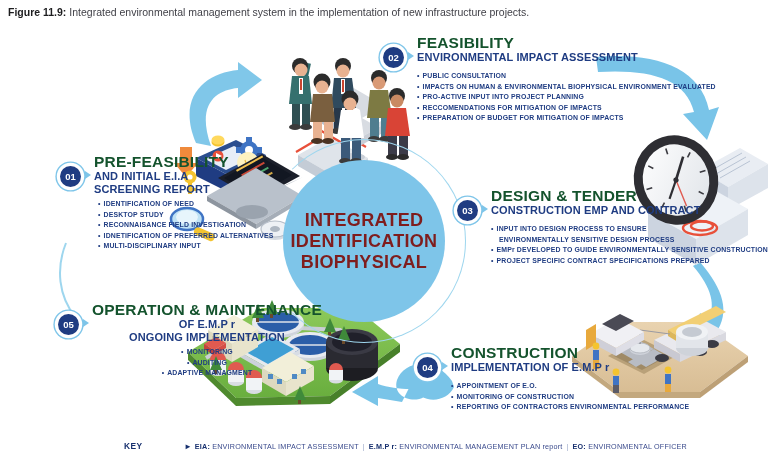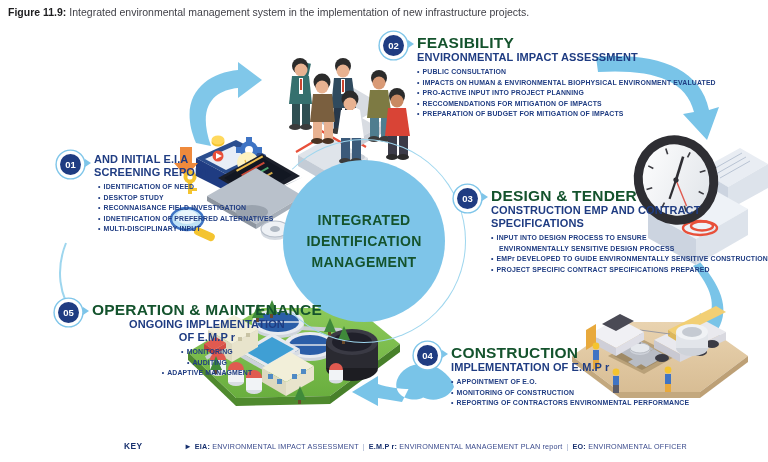--- a/index.html
+++ b/index.html
@@ -21,42 +21,42 @@
 
   
   .hub {
     position: absolute; left: 283px; top: 160px;
     width: 162px; height: 162px; border-radius: 50%;
     background: #7ec5e9;
     display: flex; align-items: center; justify-content: center;
     text-align: center;
   }
   .hub-text {
-    font-size: 14px; font-weight: bold; color: #14532d;
+    font-size: 18px; font-weight: bold; color: #7f1d1d;
     line-height: 21px; letter-spacing: .3px;
   }
   .hub-ring {
     position: absolute; left: 262px; top: 139px;
     width: 204px; height: 204px; border-radius: 50%;
     border: 1.6px solid #9ed6ee;
     border-left-color: transparent; border-top-color: #9ed6ee;
   }
 
   
   .step { position: absolute; }
   .step-head { display: flex; align-items: flex-start; }
   .badge {
     width: 21px; height: 21px; border-radius: 50%;
     background: #1f3c82; color: #fff;
     font-size: 9.5px; font-weight: bold;
     display: flex; align-items: center; justify-content: center;
     box-shadow: 0 0 0 3.2px #ffffff, 0 0 0 4.6px #7ec5e9;
     flex: 0 0 auto; margin-top: 1px;
   }
-  .badge-wrap { position: relative; margin-right: 13px; flex: 0 0 auto; }
+  .badge-wrap { position: relative; margin-right: 13px; flex: 0 0 auto; margin-top: 12px; }
   .badge-arrow {
     position: absolute; right: -10px; top: 6px;
     width: 0; height: 0;
     border-top: 4.5px solid transparent;
     border-bottom: 4.5px solid transparent;
     border-left: 6px solid #7ec5e9;
   }
   .titles { padding-top: 0px; }
   .t1 {
     font-size: 15.5px; font-weight: bold; color: #14532d;
@@ -568,31 +568,32 @@
         <polygon points="214,350 226,343 226,348 214,355" fill="#d44e46"></polygon>
       </g>
     </g>
   </svg>
 
   <div class="hub-ring"></div>
   <div class="hub">
     <div class="hub-text">
       <div>INTEGRATED</div>
       <div>IDENTIFICATION</div>
-      <div>MANAGEMENT</div>
+      <div>BIOPHYSICAL</div>
     </div>
   </div>
 
   <div class="step" id="step01">
     <div class="step-head">
       <div class="badge-wrap">
         <div class="badge">01</div>
         <div class="badge-arrow"></div>
       </div>
       <div class="titles">
+        <div class="t1">PRE-FEASIBILITY</div>
         <div class="t2">AND INITIAL E.I.A</div>
         <div class="t2">SCREENING REPORT</div>
       </div>
     </div>
     <ul class="bullets">
       <li>IDENTIFICATION OF NEED</li>
       <li>DESKTOP STUDY</li>
       <li>RECONNAISANCE FIELD INVESTIGATION</li>
       <li>IDNETIFICATION OF PREFERRED ALTERNATIVES</li>
       <li>MULTI-DISCIPLINARY INPUT</li>
@@ -621,21 +622,20 @@
 
   <div class="step" id="step03">
     <div class="step-head">
       <div class="badge-wrap">
         <div class="badge">03</div>
         <div class="badge-arrow"></div>
       </div>
       <div class="titles">
         <div class="t1">DESIGN &amp; TENDER</div>
         <div class="t2">CONSTRUCTION EMP AND CONTRACT</div>
-        <div class="t2">SPECIFICATIONS</div>
       </div>
     </div>
     <ul class="bullets">
       <li>INPUT INTO DESIGN PROCESS TO ENSURE</li>
       <li class="cont">ENVIRONMENTALLY SENSITIVE DESIGN PROCESS</li>
       <li>EMPr DEVELOPED TO GUIDE ENVIRONMENTALLY SENSITIVE CONSTRUCTION</li>
       <li>PROJECT SPECIFIC CONTRACT SPECIFICATIONS PREPARED</li>
     </ul>
   </div>
 
@@ -658,22 +658,22 @@
   </div>
 
   <div class="step" id="step05">
     <div class="step-head">
       <div class="badge-wrap">
         <div class="badge">05</div>
         <div class="badge-arrow"></div>
       </div>
       <div class="titles">
         <div class="t1">OPERATION &amp; MAINTENANCE</div>
+        <div class="t2">OF E.M.P r</div>
         <div class="t2">ONGOING IMPLEMENTATION</div>
-        <div class="t2">OF E.M.P r</div>
       </div>
     </div>
     <ul class="bullets">
       <li>MONITORING</li>
       <li>AUDITING</li>
       <li>ADAPTIVE MANAGMENT</li>
     </ul>
   </div>
 
   <div class="keyline"><span class="kw">KEY</span><span class="kw">▸</span>&nbsp;&nbsp;<span class="kb">EIA:</span><span> ENVIRONMENTAL IMPACT ASSESSMENT</span><span class="sep">|</span><span class="kb">E.M.P r:</span><span> ENVIRONMENTAL MANAGEMENT PLAN report</span><span class="sep">|</span><span class="kb">EO:</span><span> ENVIRONMENTAL OFFICER</span>

